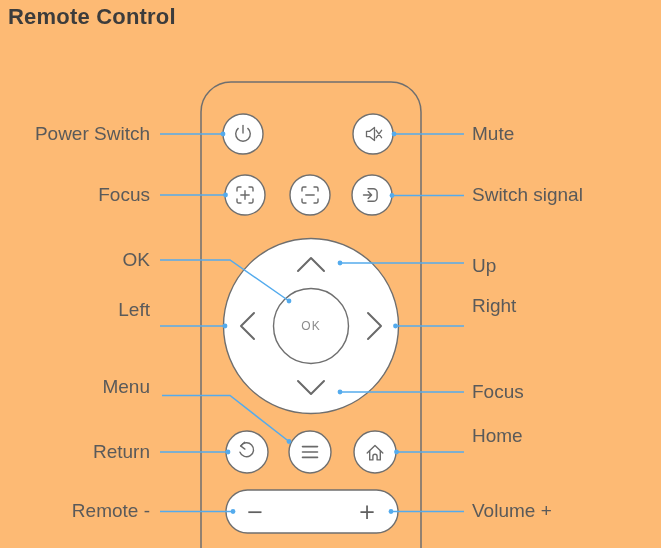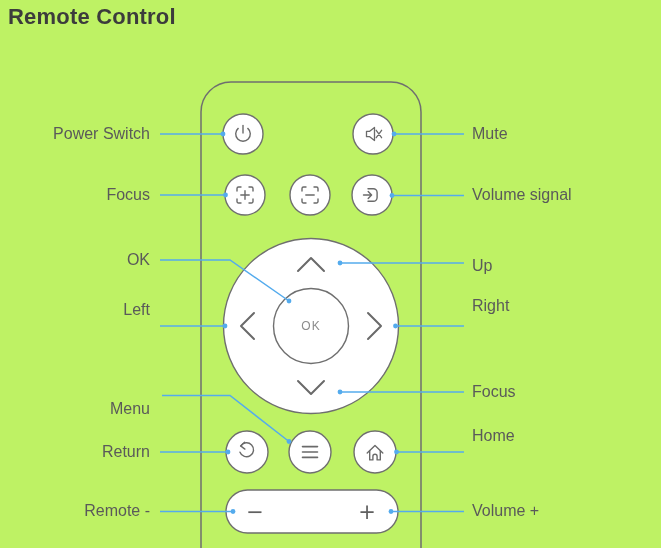--- a/index.html
+++ b/index.html
@@ -1,36 +1,36 @@
 <!DOCTYPE html>
 <html><head>
 <meta charset="utf-8">
 <style>
   html, body { margin: 0; padding: 0; background: #ffffff; }
   .page {
     position: relative;
     width: 661px;
     height: 548px;
-    background: #bef264;
+    background: #fdba74;
     font-family: "Liberation Sans", "DejaVu Sans", sans-serif;
     overflow: hidden;
   }
   .page-title {
     position: absolute;
     left: 8px;
     top: 4px;
     font-size: 22px;
     font-weight: bold;
     color: #3c3c3c;
     letter-spacing: 0.2px;
   }
   .diagram-svg { position: absolute; left: 0; top: 0; }
   .clabel {
     position: absolute;
-    font-size: 16px;
+    font-size: 19px;
     line-height: 20px;
     color: #5a5a5a;
     white-space: nowrap;
   }
   .clabel.l { right: 511px; text-align: right; }
   .clabel.r { left: 472px; text-align: right; }
 
   
   .body-stroke  { fill: none; stroke: #6f6f6f; stroke-width: 1.5; }
   .btn-stroke   { fill: #ffffff; stroke: #6f6f6f; stroke-width: 1.4; }
@@ -47,26 +47,26 @@
 <body>
 
 <div class="page">
 
   <div class="page-title">Remote Control</div>
 
   <div class="clabel l" style="top:124px">Power Switch</div>
   <div class="clabel l" style="top:185px">Focus</div>
   <div class="clabel l" style="top:250px">OK</div>
   <div class="clabel l" style="top:300px">Left</div>
-  <div class="clabel l" style="top:399px">Menu</div>
+  <div class="clabel l" style="top:377px">Menu</div>
   <div class="clabel l" style="top:442px">Return</div>
   <div class="clabel l" style="top:501px">Remote -</div>
 
   <div class="clabel r" style="top:124px">Mute</div>
-  <div class="clabel r" style="top:185px">Volume signal</div>
+  <div class="clabel r" style="top:185px">Switch signal</div>
   <div class="clabel r" style="top:256px">Up</div>
   <div class="clabel r" style="top:296px">Right</div>
   <div class="clabel r" style="top:382px">Focus</div>
   <div class="clabel r" style="top:426px">Home</div>
   <div class="clabel r" style="top:501px">Volume +</div>
 
   <svg class="diagram-svg" width="661" height="548" viewBox="0 0 661 548">
 
     <rect class="body-stroke" x="201" y="82" width="220" height="520" rx="30"></rect>
 

